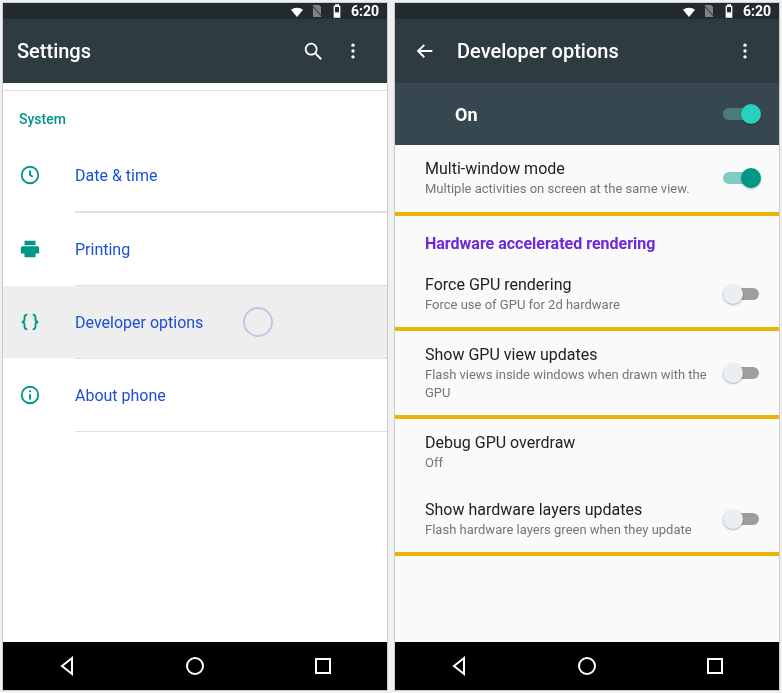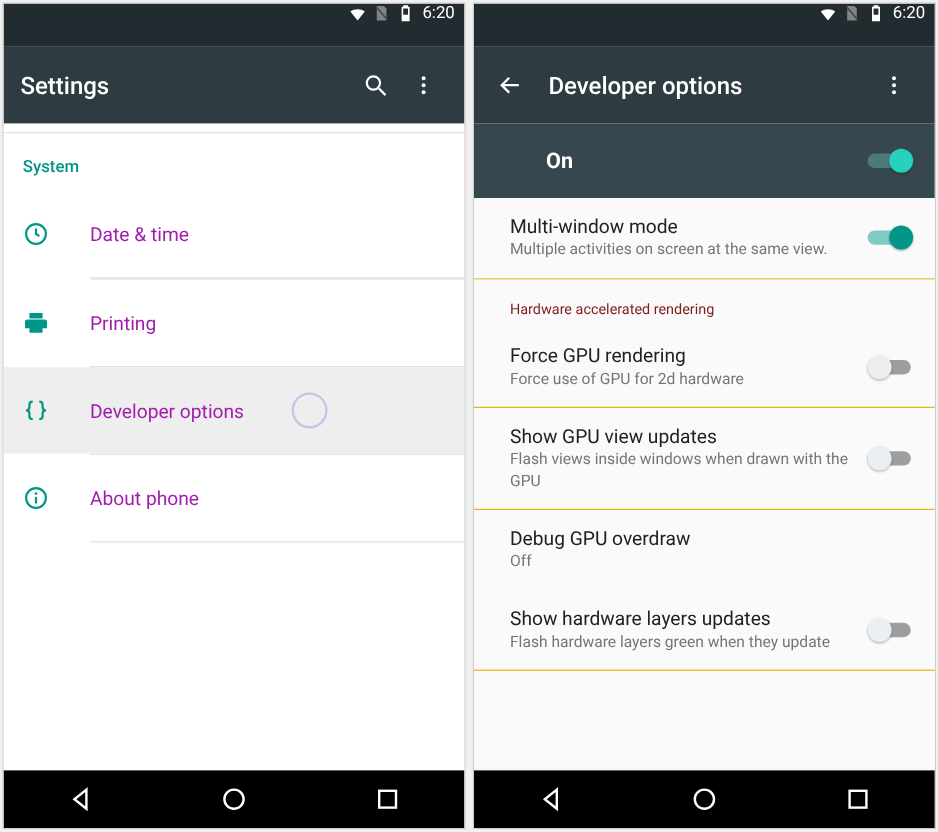--- a/index.html
+++ b/index.html
@@ -17,29 +17,30 @@
     height: 689px;
     background: #fff;
     display: flex;
     flex-direction: column;
     position: relative;
     overflow: hidden;
     border: 1px solid #ccc;
   }
   
   .statusbar {
-    height: 36px;
+    height: 16px;
     background: #222c30;
     color: #fff;
     display: flex;
     justify-content: flex-end;
-    align-items: flex-start;
+    align-items: flex-end;
     padding: 0 8px;
     font-size: 14px;
     gap: 4px;
+    font-weight: bold;
   }
   .statusbar .ico { width: 16px; height: 16px; display: inline-flex; align-items: center; justify-content: center; fill: #fff; color: #fff; }
   .statusbar .clock { font-size: 14px; margin-left: 2px; }
   
   .appbar {
     height: 64px;
     background: #2e3b41;
     color: #fff;
     display: flex;
     align-items: center;
@@ -101,21 +102,21 @@
     width: 56px;
     display: flex;
     align-items: center;
     justify-content: flex-start;
     color: #009688;
     fill: #009688;
   }
   .row .icon svg { width: 22px; height: 22px; }
   .row .label {
     font-size: 16px;
-    color: #a21caf;
+    color: #1d4ed8;
   }
   .row.sel {
     background: #eeeeee;
   }
   .row .ripple {
     width: 30px; height: 30px;
     border: 2px solid #c9c3e6;
     border-radius: 50%;
     margin-left: 40px;
   }
@@ -168,39 +169,39 @@
   }
   .toggle.on .track { background: #80cbc4; }
   .toggle.on .thumb { background: #009688; left: 18px; }
   .master-row .toggle.on .track { background: #4c7a76; }
   .master-row .toggle.on .thumb { background: #26d1bd; }
 
   .setrow {
     padding: 14px 16px 14px 30px;
     display: flex;
     align-items: center;
-    border-bottom: 1px solid #eab308;
+    border-bottom: 4px solid #eab308;
     cursor: pointer;
     background: #fafafa;
   }
   .setrow .txt { flex: 1; padding-right: 12px; }
   .setrow .ttl {
     font-size: 16px;
     color: #212121;
     margin-bottom: 2px;
   }
   .setrow .sub {
     font-size: 13px;
     color: #757575;
     line-height: 1.35;
   }
   .sectionhdr {
-    color: #7f1d1d;
-    font-weight: 400;
-    font-size: 12px;
+    color: #6d28d9;
+    font-weight: 700;
+    font-size: 16px;
     padding: 18px 16px 8px 30px;
     border-bottom: none;
     background: #fafafa;
   }
   .setrow.noborder { border-bottom: none; }
 </style>
 </head>
 <body>
 
 <div class="phone">

